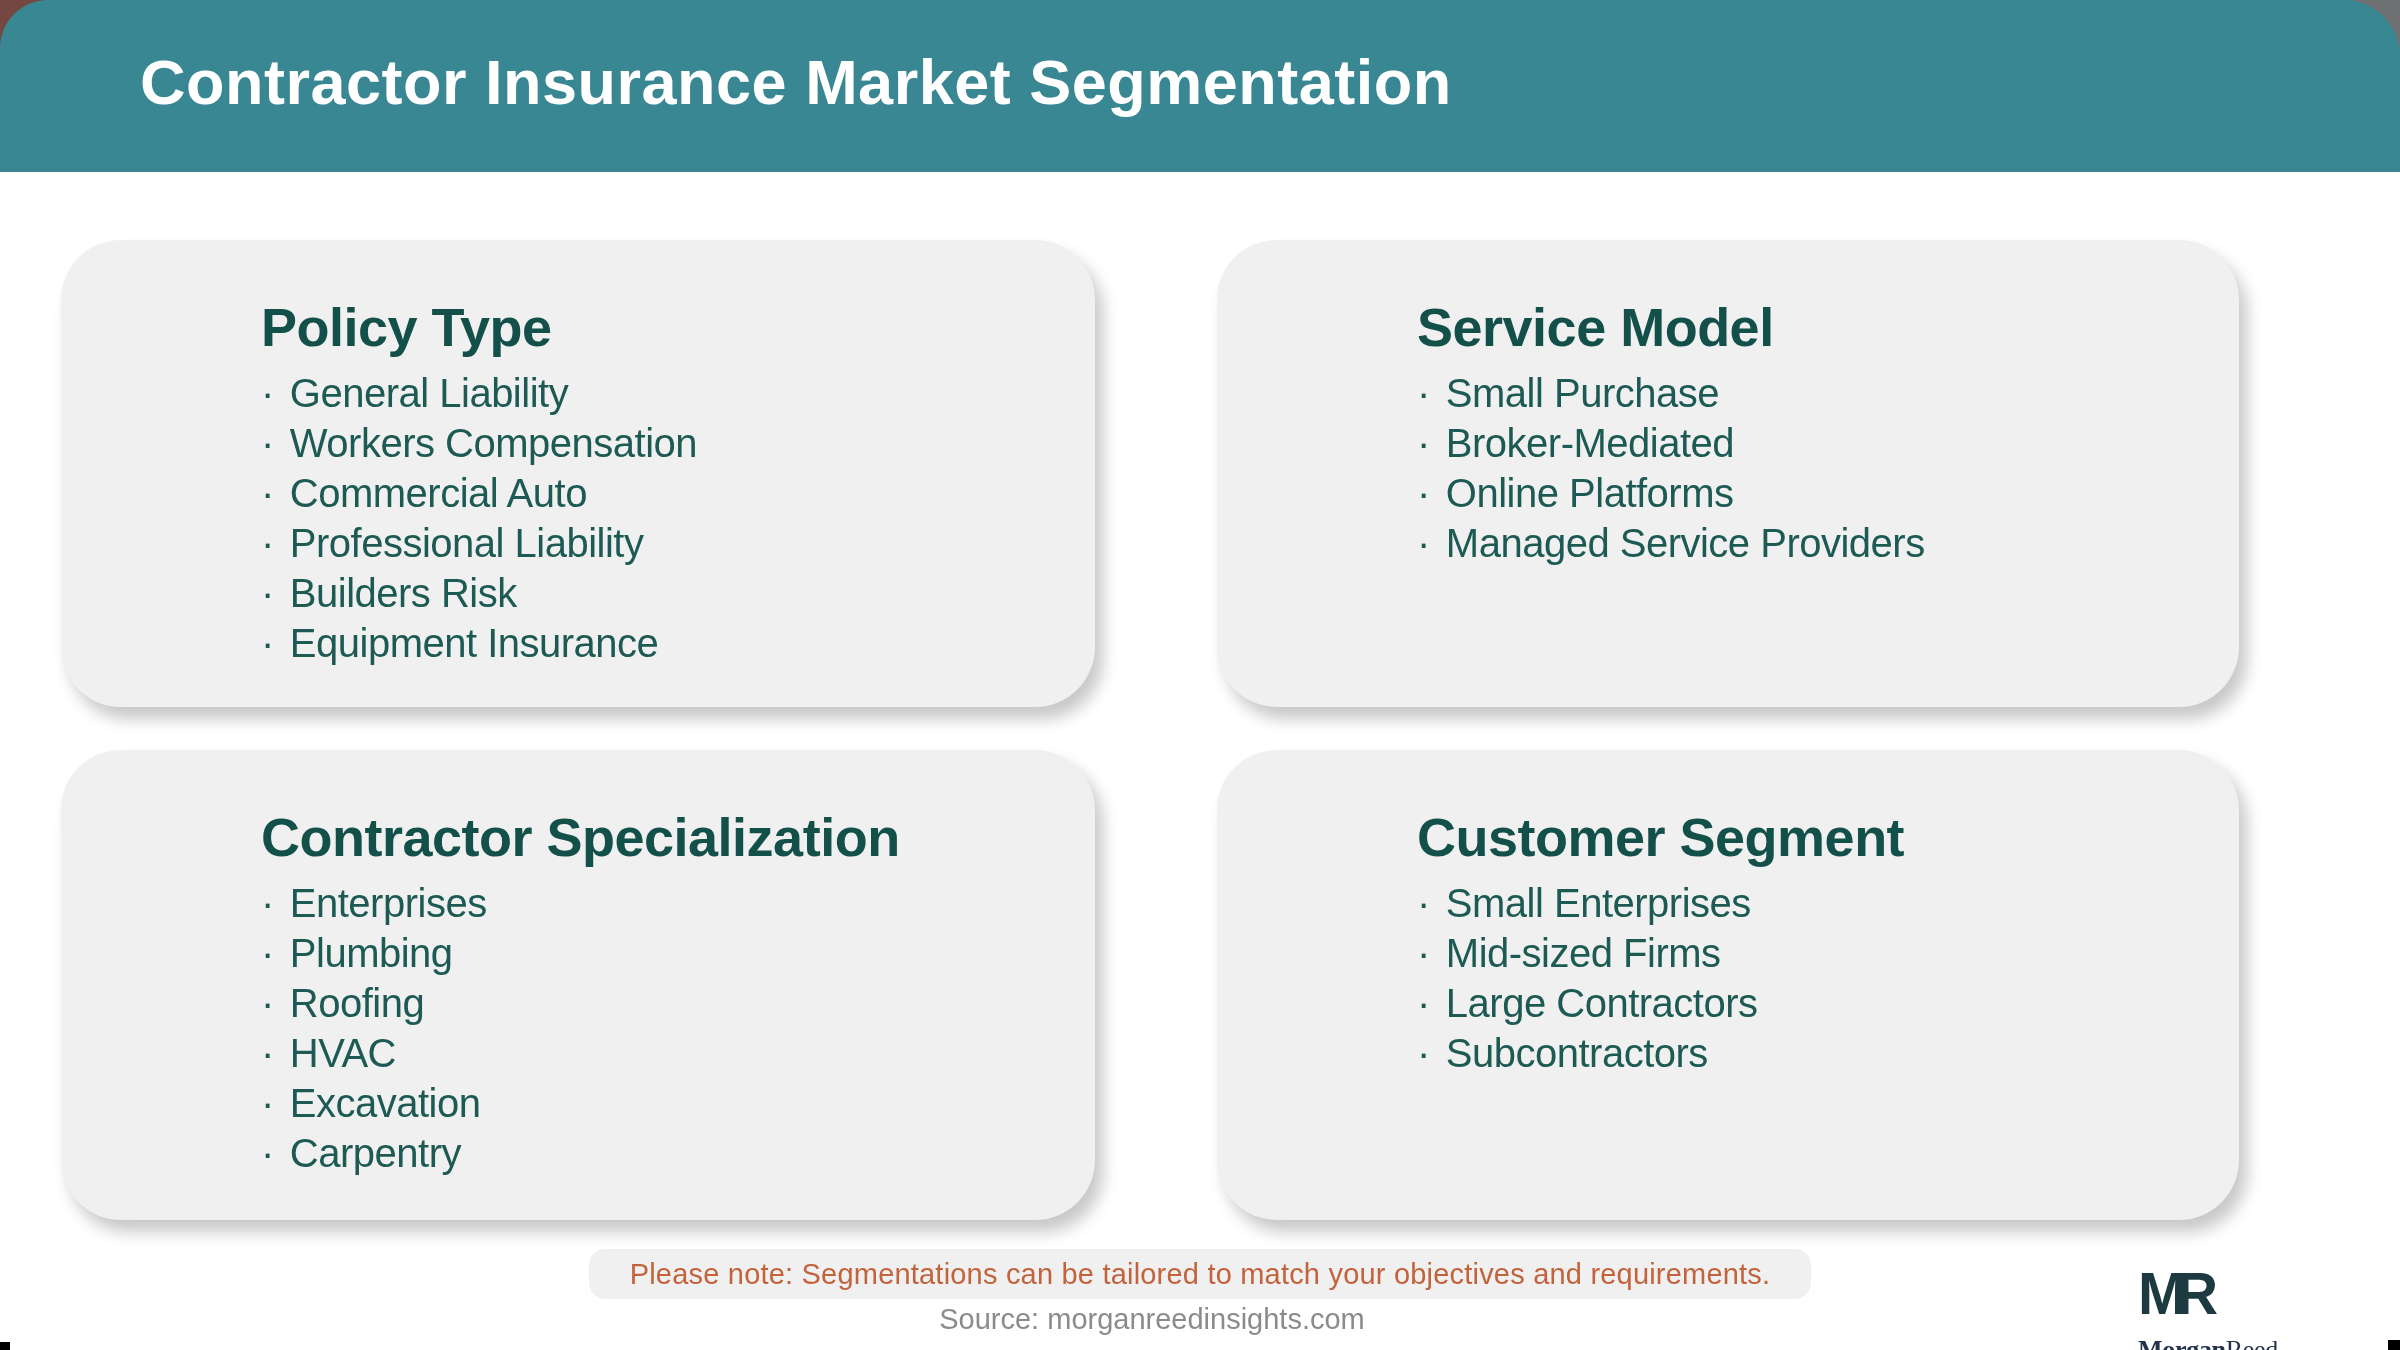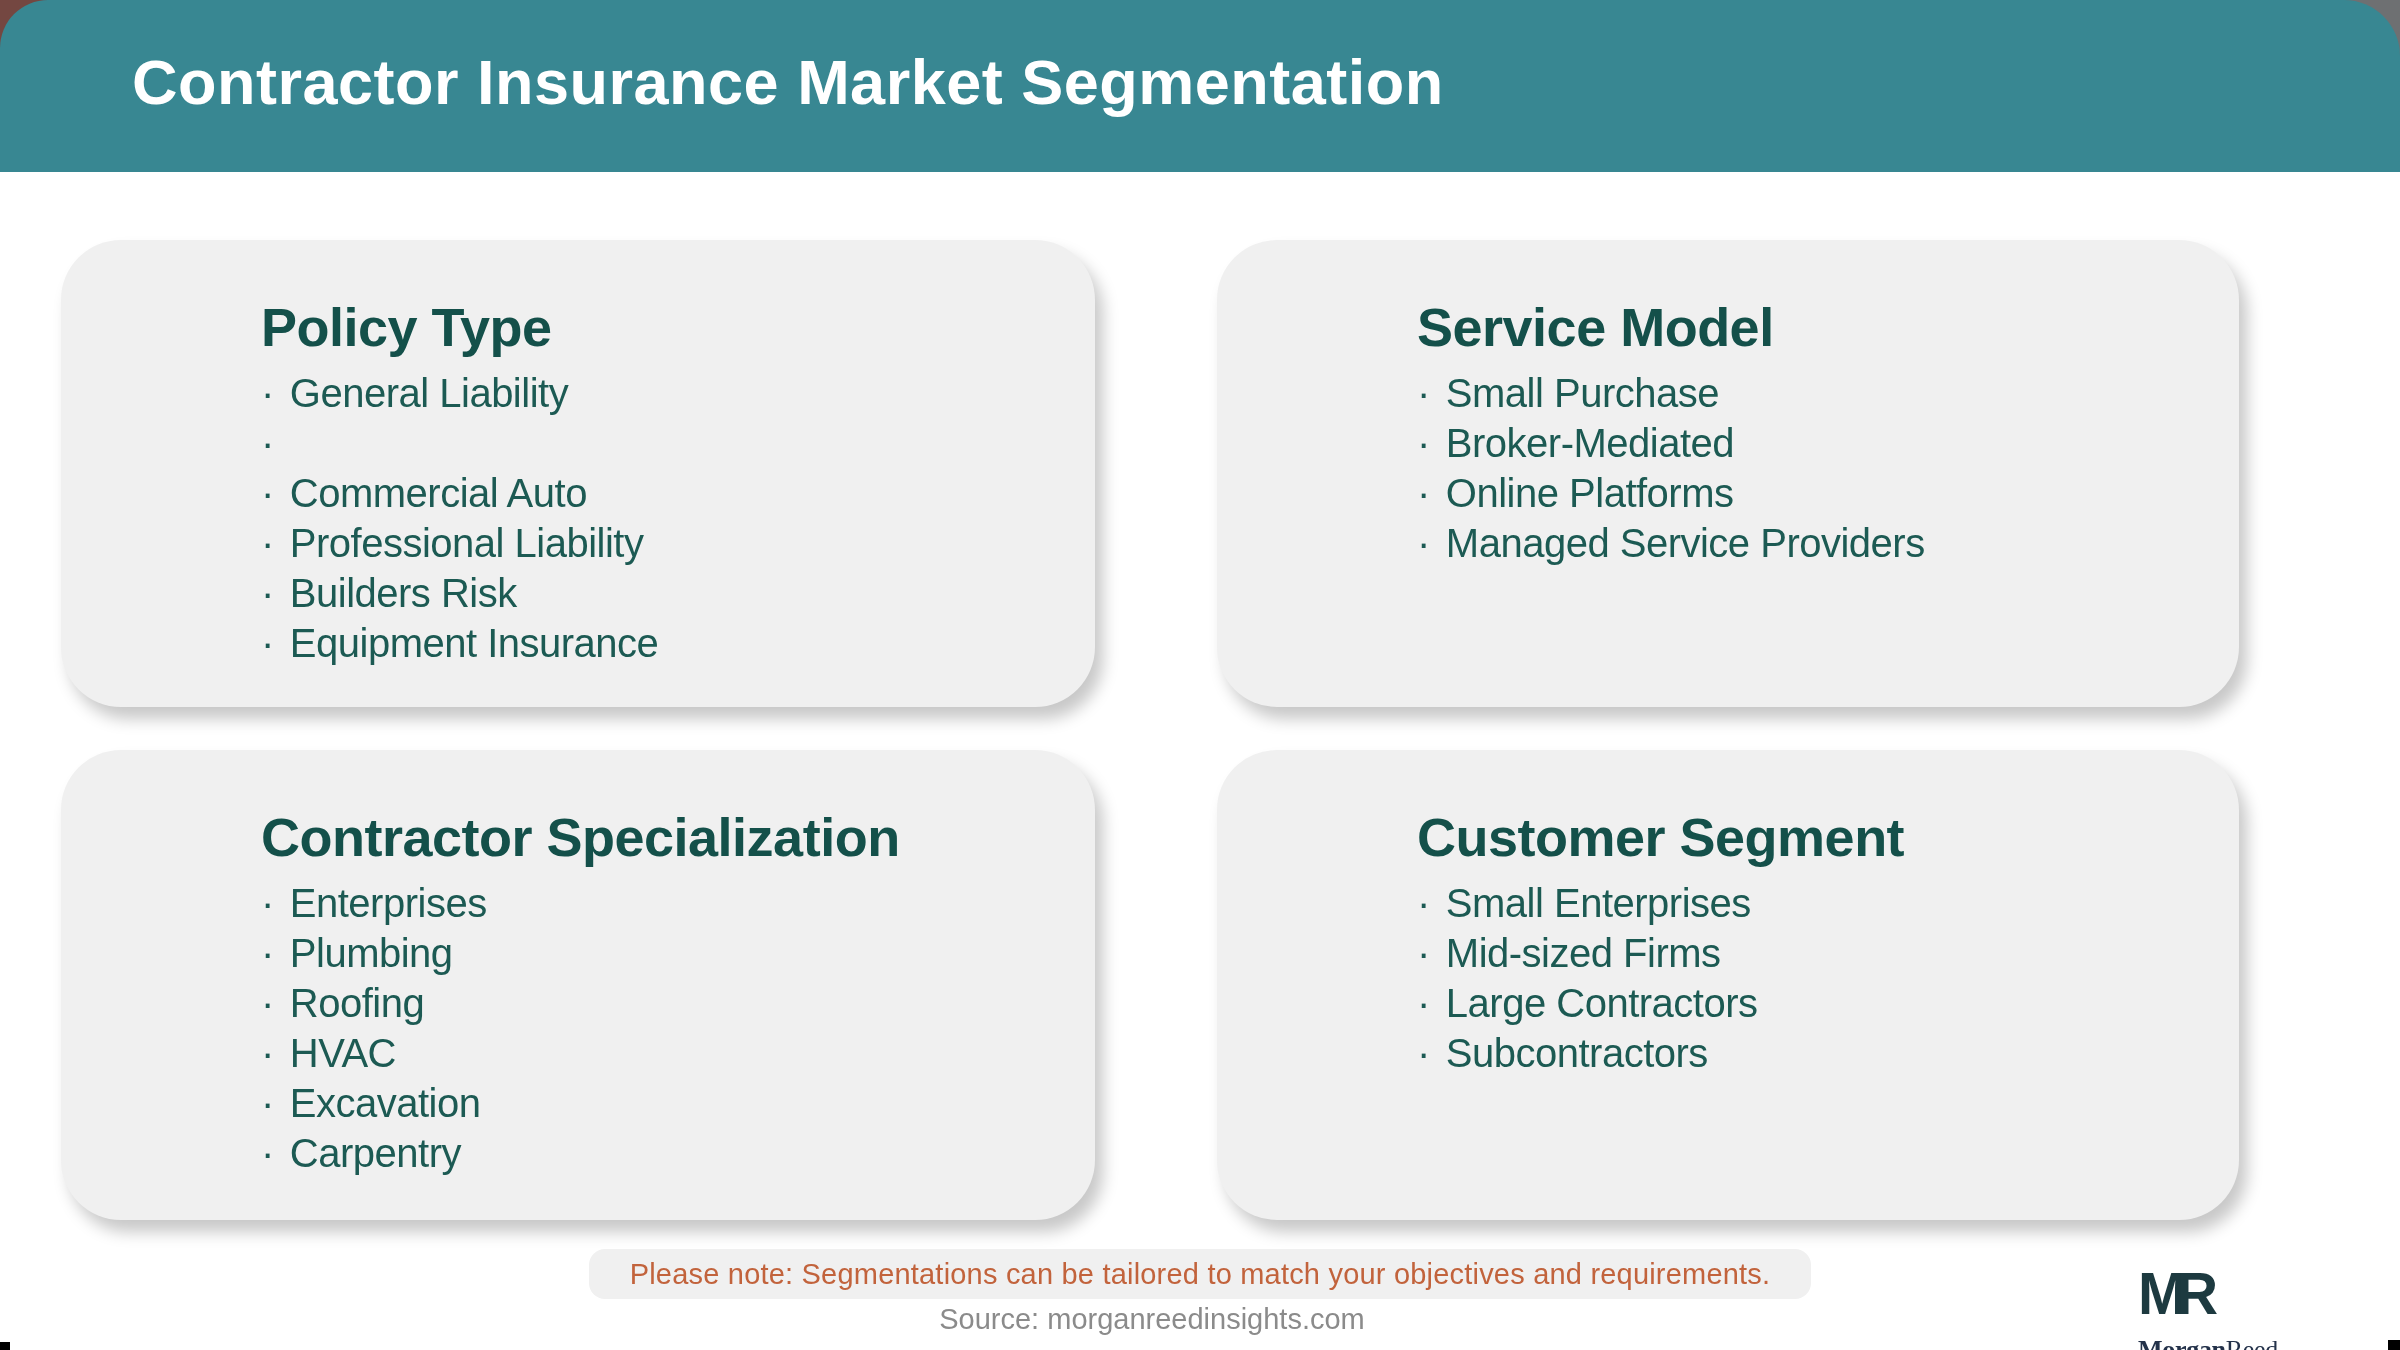--- a/index.html
+++ b/index.html
@@ -28,21 +28,21 @@
   .corner-left{left:0;background:var(--corner-left);}
   .corner-right{right:0;background:var(--corner-right);}
   .header{
     position:absolute;left:0;top:0;width:2400px;height:172px;
     background:var(--header-bg);
     border-radius:48px 56px 0 0;
     display:flex;align-items:center;
     padding:0 0 8px 132px;
   }
   .header h1{
-    color:#ffffff;font-size:63px;font-weight:bold;letter-spacing:0.5px;
+    color:#ffffff;font-size:63px;font-weight:bold;letter-spacing:0.5px;margin-left:8px;
   }
   .card{
     position:absolute;
     background:var(--card-bg);
     border-radius:60px;
     box-shadow:8px 12px 16px rgba(0,0,0,0.22);
     padding:52px 40px 0 200px;
   }
   .card h2{
     color:var(--heading-color);
@@ -104,20 +104,21 @@
 
 <section class="card" id="card-policy-type">
   <h2>Policy Type</h2>
   <ul>
       <li>
         <span class="dot">·</span>
         <span class="txt">General Liability</span>
       </li>
       <li>
         <span class="dot">·</span>
+        <span class="txt">Workers Compensation</span>
       </li>
       <li>
         <span class="dot">·</span>
         <span class="txt">Commercial Auto</span>
       </li>
       <li>
         <span class="dot">·</span>
         <span class="txt">Professional Liability</span>
       </li>
       <li>

